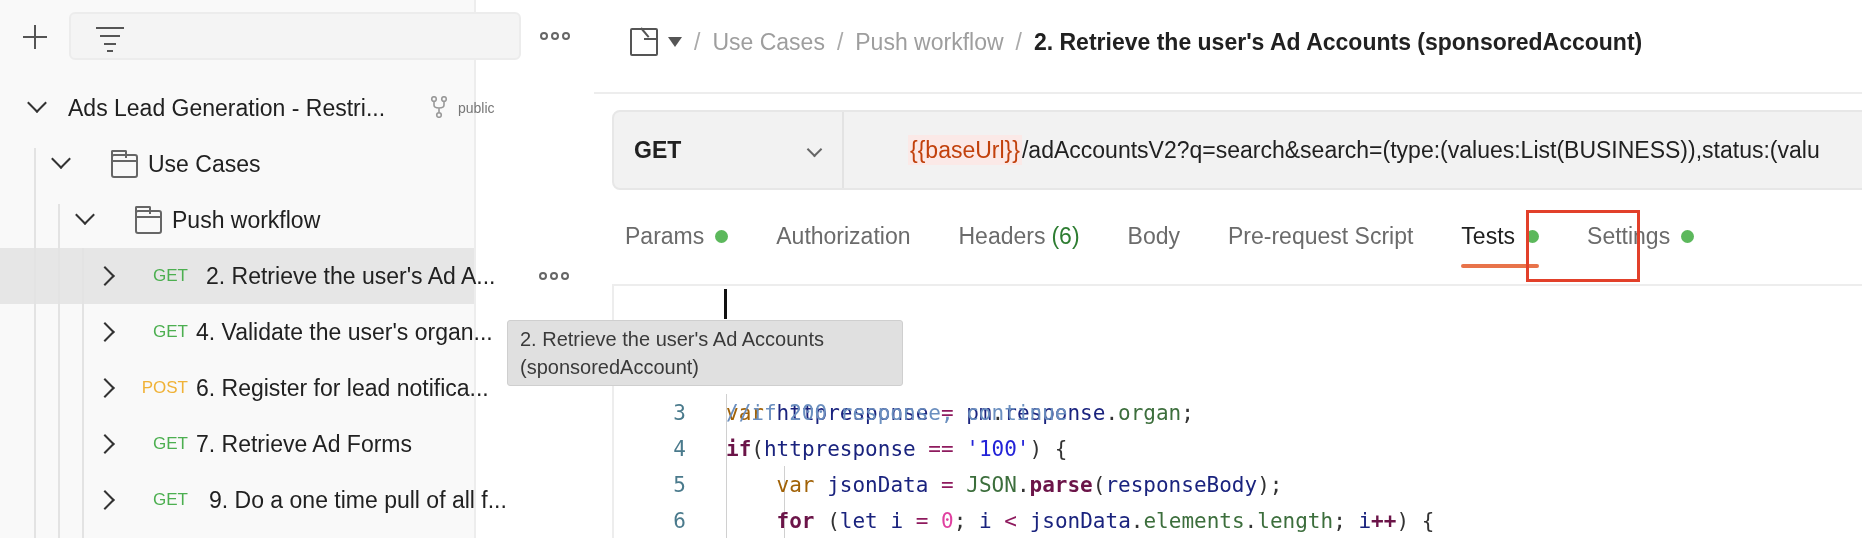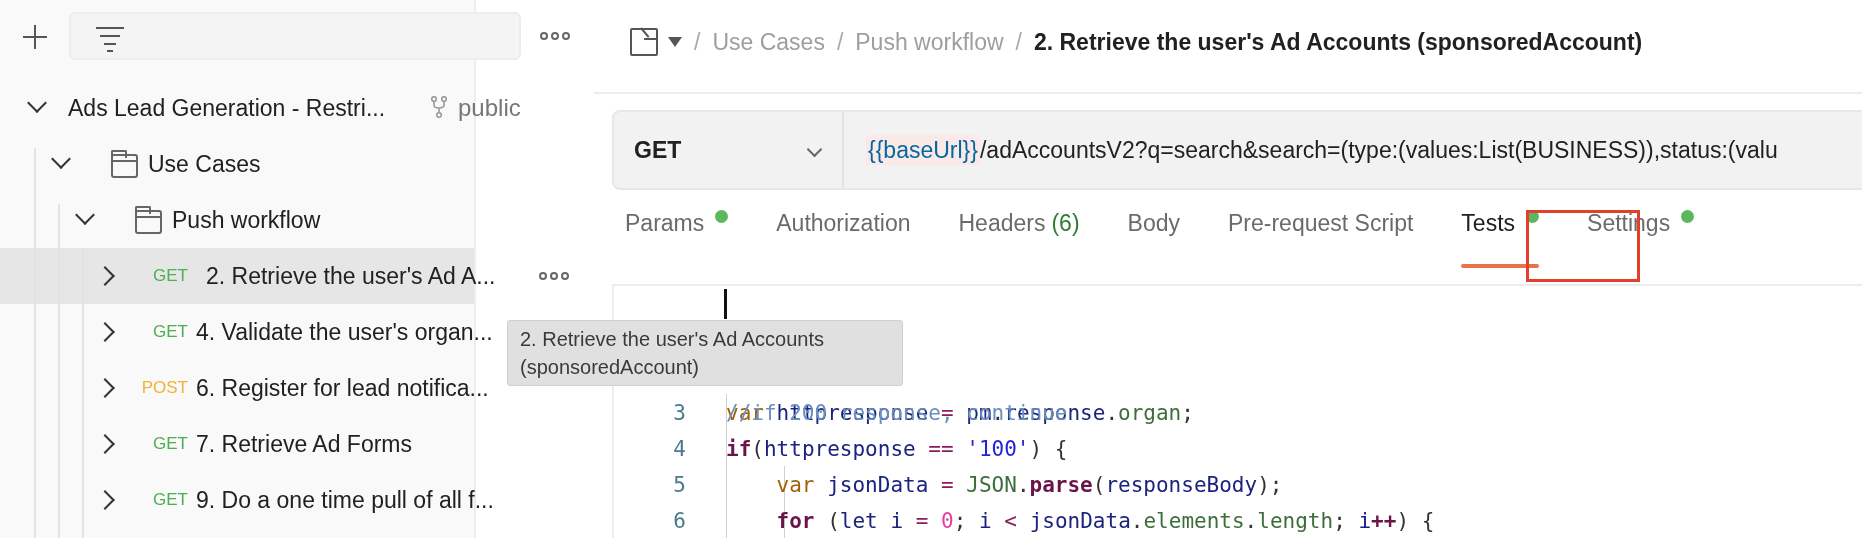--- a/index.html
+++ b/index.html
@@ -25,21 +25,21 @@
   .chev.down { transform: rotate(45deg); }
   .chev.right { transform: rotate(-45deg); }
   .folder-icon { position: absolute; width: 27px; height: 24px; border: 2px solid #666; border-radius: 3px; }
   .folder-icon::before { content: ""; position: absolute; left: -2px; top: -6px; width: 12px; height: 6px; border: 2px solid #666; border-bottom: none; border-radius: 2px 2px 0 0; }
   .folder-icon::after { content: ""; position: absolute; left: 0; right: 0; top: 4px; height: 2px; background: #666; }
   .guide { position: absolute; top: 0; bottom: 0; width: 2px; background: #e3e3e3; }
   .method { position: absolute; font-size: 17px; text-align: right; width: 58px; }
   .m-get { color: #4caf50; }
   .m-post { color: #f0b237; }
   .row-label { position: absolute; color: #212121; }
-  .public { position: absolute; color: #777; font-size: 24px; }
+  .public { position: absolute; color: #777; font-size: 14px; }
   .fork-icon { position: absolute; width: 18px; height: 22px; }
 
   
   .tooltip { position: absolute; left: 507px; top: 320px; background: #e0e0e0; border: 1px solid #cfcfcf; color: #3a3a3a; font-size: 20px; line-height: 28px; padding: 4px 12px 4px 12px; z-index: 20; width: 396px; border-radius: 3px; }
 
   
   .main { position: absolute; left: 594px; top: 0; right: 0; height: 538px; background: #fff; }
   .breadcrumb { position: absolute; left: 36px; top: 22px; height: 40px; display: flex; align-items: center; font-size: 23px; white-space: nowrap; }
   .doc-icon { width: 28px; height: 28px; border: 2px solid #555; border-radius: 2px; position: relative; margin-right: 10px; }
   .doc-icon::before { content: ""; position: absolute; left: 8px; top: -2px; width: 2px; height: 12px; background: #555; transform: rotate(-40deg); transform-origin: top; }
@@ -47,24 +47,24 @@
   .caret-down { width: 0; height: 0; border-left: 7px solid transparent; border-right: 7px solid transparent; border-top: 10px solid #555; margin-right: 12px; }
   .bc-sep { color: #aaa; margin: 0 12px; }
   .bc-link { color: #9e9e9e; }
   .bc-current { color: #212121; font-weight: bold; }
   .topline { position: absolute; left: 0; right: 0; top: 92px; height: 2px; background: #ededed; }
 
   .url-bar { position: absolute; left: 18px; top: 110px; right: -20px; height: 80px; background: #f2f2f2; border: 2px solid #e7e7e7; border-radius: 8px; display: flex; align-items: center; overflow: hidden; }
   .method-select { width: 230px; height: 100%; display: flex; align-items: center; padding-left: 20px; border-right: 2px solid #e3e3e3; position: relative; font-weight: bold; font-size: 23px; }
   .method-chev { position: absolute; right: 22px; top: 32px; width: 11px; height: 11px; border-right: 2px solid #666; border-bottom: 2px solid #666; transform: rotate(45deg); }
   .url-text { padding-left: 22px; font-size: 23px; white-space: nowrap; color: #212121; }
-  .var-token { color: #0369a1; background: #fbe9e7; padding: 2px 2px; }
+  .var-token { color: #c2410c; background: #fbe9e7; padding: 2px 2px; margin-left: 42px; }
 
   .tabs { position: absolute; left: 31px; top: 210px; height: 64px; right: 0; display: flex; font-size: 23px; white-space: nowrap; }
-  .tab { position: relative; height: 52px; display: flex; color: #6b6b6b; margin-right: 48px; }
+  .tab { position: relative; height: 52px; display: flex; align-items: center; color: #6b6b6b; margin-right: 48px; }
   .tab .dot { width: 13px; height: 13px; background: #5cb85c; border-radius: 50%; margin-left: 11px; display: inline-block; }
   .tab .count { color: #2e7d32; margin-left: 6px; }
   .tab.active { color: #212121; }
   .tab.active::after { content: ""; position: absolute; left: 0; right: 0; bottom: -6px; height: 4px; background: #e8734a; border-radius: 2px; }
   .highlight-box { position: absolute; left: 1526px; top: 210px; width: 114px; height: 72px; border: 3px solid #e2402a; z-index: 5; pointer-events: none; }
   .tabs-line { position: absolute; left: 18px; right: 0; top: 284px; height: 2px; background: #ededed; }
 
   .editor { position: absolute; left: 18px; top: 286px; right: 0; bottom: 0; font-family: "DejaVu Sans Mono", "Liberation Mono", monospace; font-size: 21px; border-left: 2px solid #ededed; }
   .cline { position: relative; height: 36px; line-height: 36px; white-space: pre; }
   .lnum { position: absolute; left: 0; width: 72px; text-align: right; color: #4a7a8c; }
@@ -173,21 +173,21 @@
         <span class="method m-get" style="left:130px;">GET</span>
         <span class="row-label" style="left:196px;">7. Retrieve Ad Forms</span>
       </div>
 
       <div class="row">
         <div class="guide" style="left:34px;"></div>
         <div class="guide" style="left:58px;"></div>
         <div class="guide" style="left:82px;"></div>
         <div class="chev right" style="left:98px;top:21px;"></div>
         <span class="method m-get" style="left:130px;">GET</span>
-        <span class="row-label" style="left:196px;">9. Do a one time pull of all f...</span>
+        <span class="row-label" style="left:209px;">9. Do a one time pull of all f...</span>
       </div>
 
       <div class="row" style="height:40px;">
         <div class="guide" style="left:34px;"></div>
         <div class="guide" style="left:58px;"></div>
         <div class="guide" style="left:82px;"></div>
       </div>
     </div>
   </div>
 

